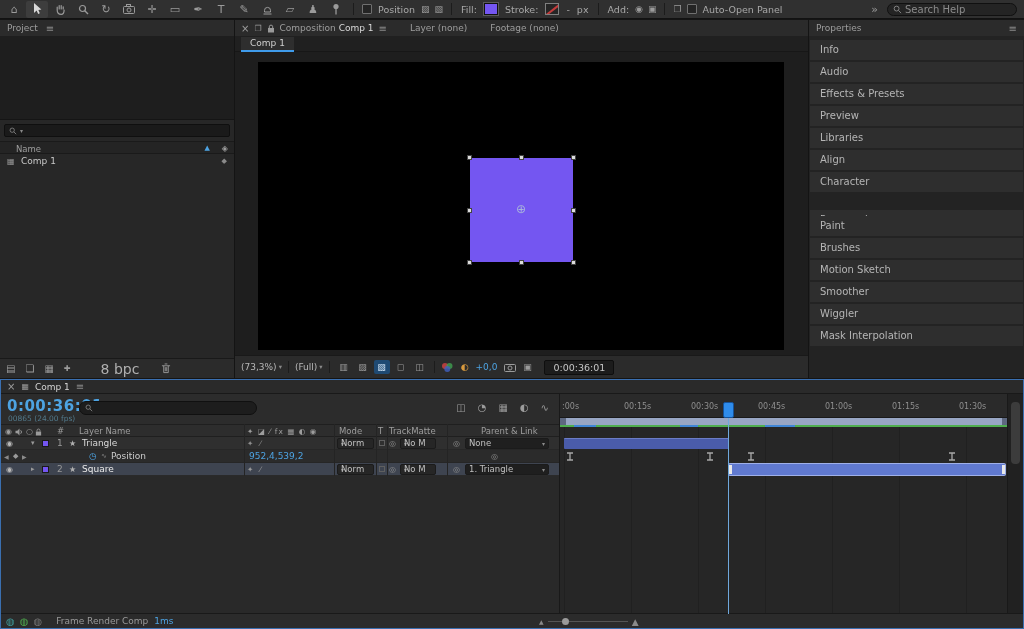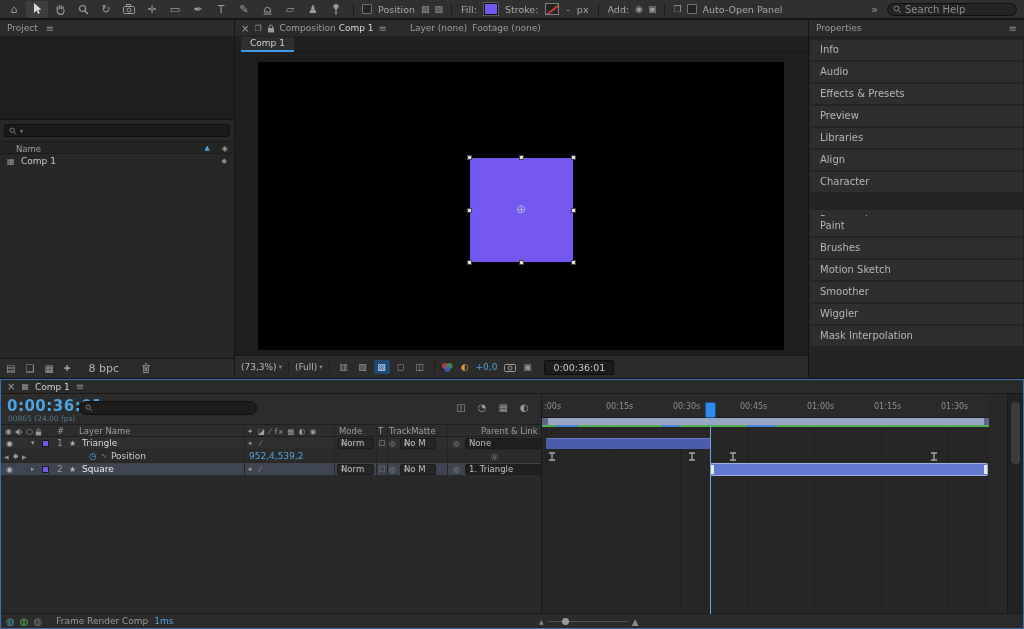--- a/index.html
+++ b/index.html
@@ -65,21 +65,21 @@
 
   
   .prow{position:absolute;left:1px;width:213px;height:20px;background:#2e2e2e;color:#b5b5b5;font-size:10px;line-height:20px;padding-left:10px;}
 
   
   #timeline{position:absolute;left:0;top:379px;width:1024px;height:250px;background:#282828;border:1px solid #3a6fb0;}
   .tl-tabbar{height:14px;background:#2a2a2a;border-bottom:1px solid #191919;display:flex;align-items:center;
     padding:0 6px;gap:6px;font-size:9px;color:#9d9d9d;}
   .tl-body{position:absolute;left:0;top:14px;width:1006px;height:220px;}
   .tl-left{position:absolute;left:0;top:0;width:558px;height:220px;background:#2c2c2c;}
-  .tl-track{position:absolute;left:540px;top:0;width:448px;height:220px;background:#262626;border-left:1px solid #191919;overflow:hidden;}
+  .tl-track{position:absolute;left:558px;top:0;width:448px;height:220px;background:#262626;border-left:1px solid #191919;overflow:hidden;}
   .tl-scroll{position:absolute;right:0;top:14px;width:16px;height:220px;background:#212121;border-left:1px solid #191919;}
   .tl-status{position:absolute;left:0;bottom:0;width:1022px;height:15px;background:#2b2b2b;border-top:1px solid #191919;
     display:flex;align-items:center;font-size:9px;color:#9a9a9a;}
   .tc-big{position:absolute;left:6px;top:3px;font-size:15px;font-weight:bold;letter-spacing:.5px;color:#4da3e2;}
   .tc-fi{position:absolute;left:7px;top:20px;font-size:7.5px;color:#527a8c;}
   .tl-search{position:absolute;left:78px;top:7px;width:178px;height:14px;background:#1d1d1d;border:1px solid #101010;
     border-radius:7px;display:flex;align-items:center;padding:0 5px;gap:3px;}
   .tl-icongrp{position:absolute;right:10px;top:8px;display:flex;gap:12px;font-size:10px;color:#9b9b9b;}
   .tl-cols{position:absolute;left:0;top:30px;width:558px;height:13px;background:#2d2d2d;border-top:1px solid #1f1f1f;
     border-bottom:1px solid #1f1f1f;font-size:8.5px;color:#9d9d9d;}
@@ -217,42 +217,42 @@
     <div class="proj-row">
       <span class="abs" style="left:7px;top:0;line-height:13px;font-size:8px;color:#9a9a9a">▦</span>
       <span class="abs" style="left:21px;top:0;line-height:13px">Comp 1</span>
       <span class="abs" style="right:7px;top:0;line-height:13px;font-size:7px;color:#8a8a8a">◆</span>
     </div>
     <div class="proj-bottom">
       <span>▤</span>
       <span>❏</span>
       <span>▦</span>
       <span style="font-size:8px">✚</span>
-      <span style="font-size:11px;color:#b0b0b0;margin-left:8px">8 bpc</span>
+      <span style="font-size:14px;color:#b0b0b0;margin-left:20px">8 bpc</span>
       <svg width="10" height="11" viewBox="0 0 11 12" style="margin-left:12px">
           <path d="M1 3 H10 M4 1 h3 M3 3 V10.5 H8 V3 M4.7 4.5 V9 M6.3 4.5 V9" stroke="#9b9b9b" fill="none"></path>
         </svg>
     </div>
   </div>
 
   <div id="comp">
     <div class="cv-tabs">
       <span style="font-size:10px">×</span>
       <span style="font-size:8px">❐</span>
       <svg width="8" height="9" viewBox="0 0 8 9">
           <rect x="1" y="4" width="6" height="4.5" fill="#9a9a9a"></rect>
           <path d="M2.3 4 V2.8 a1.7 1.7 0 0 1 3.4 0 V4" stroke="#9a9a9a" fill="none"></path>
         </svg>
       <span>
         <span>Composition</span>
         <span style="color:#d9d9d9">Comp 1</span>
       </span>
       <span style="font-size:10px;color:#8a8a8a">≡</span>
       <span style="margin-left:18px">Layer (none)</span>
-      <span style="">Footage (none)</span>
+      <span style="margin-left:18px">Footage (none)</span>
     </div>
     <div class="cv-subrow">
       <span class="cv-subtab">Comp 1</span>
     </div>
     <div id="cv-viewer">
       <div id="cv-black">
         <div id="cv-square">
           <span class="hd" style="left:-3px;top:-3px"></span>
           <span class="hd" style="left:49px;top:-3px"></span>
           <span class="hd" style="left:101px;top:-3px"></span>

